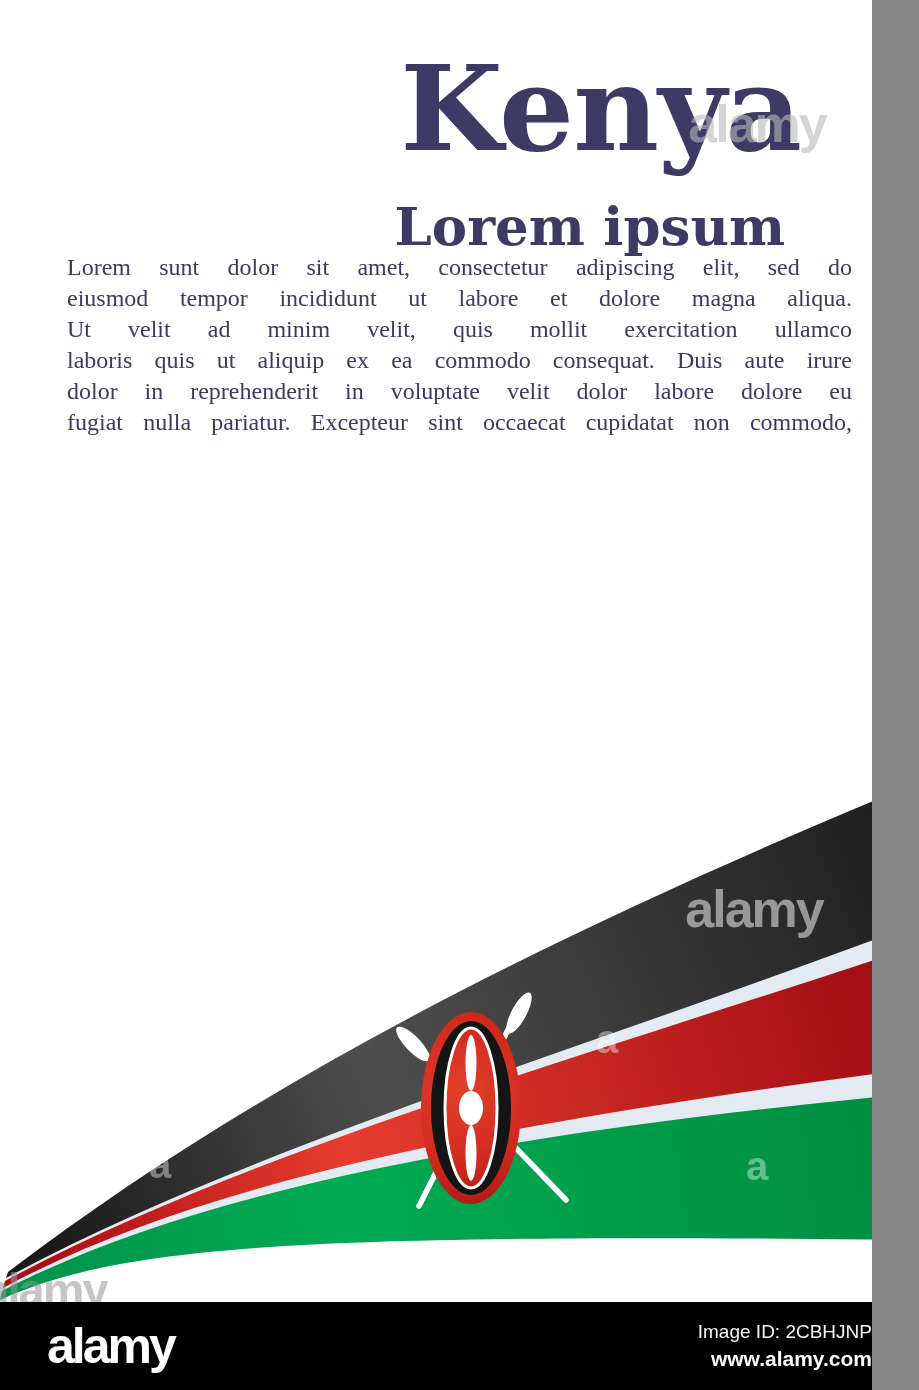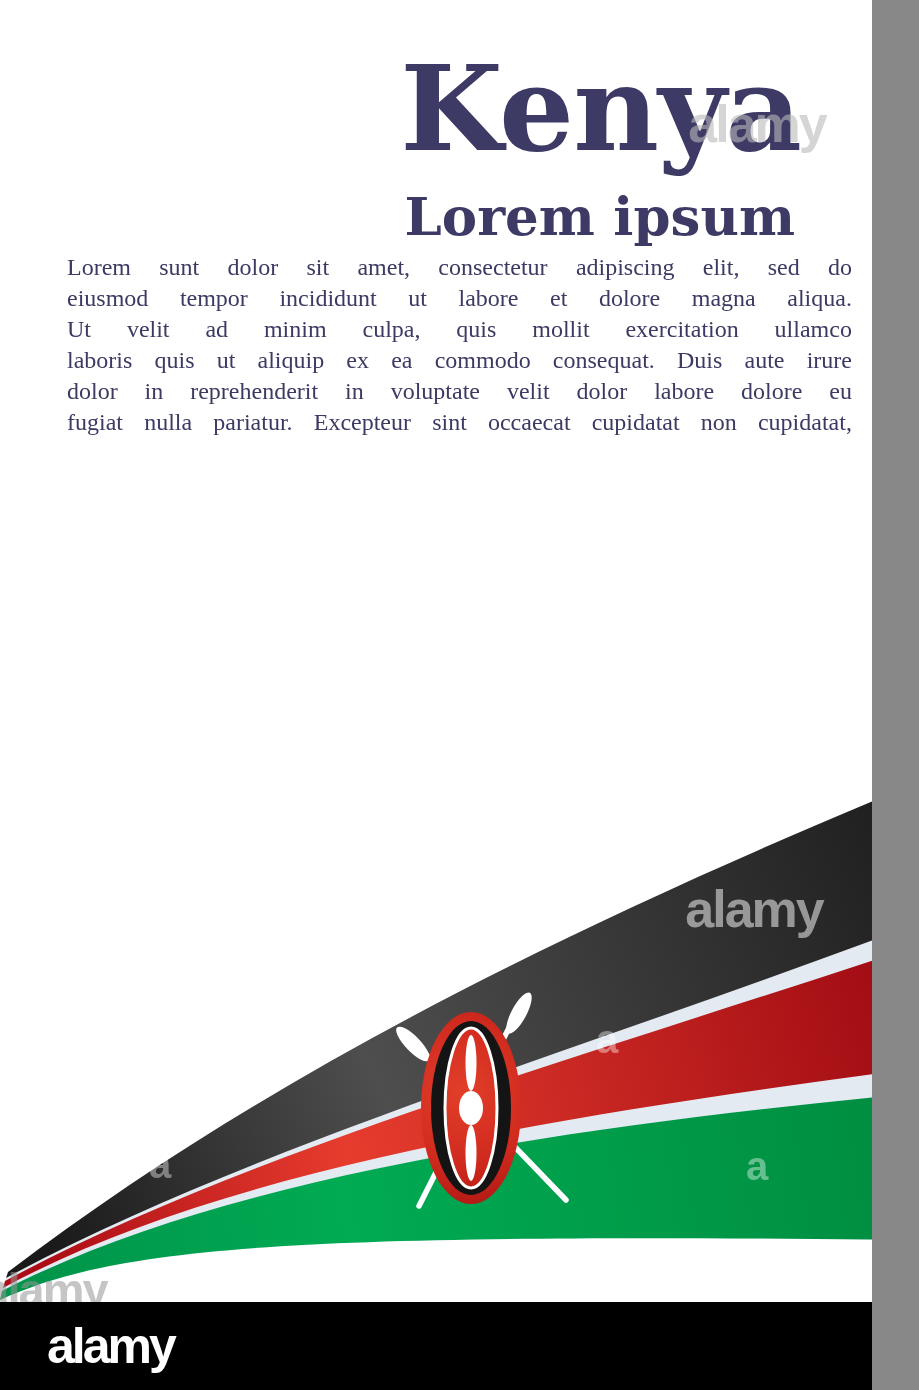--- a/index.html
+++ b/index.html
@@ -9,21 +9,21 @@
     font-family:"DejaVu Serif", serif;
     padding-left:31px;
   }
   
   .title {
     position:absolute; top:50px; right:71px; margin:0;
     font-size:118px; line-height:1; font-weight:bold;
     color:#3e3a66; letter-spacing:-1px; z-index:1;
   }
   .subtitle {
-    position:absolute; top:184px; right:71px; margin:6px;
+    position:absolute; top:184px; right:71px; margin:16px;
     font-size:53px; line-height:1; font-weight:bold;
     color:#3e3a66; z-index:1;
   }
   
   .para {
     position:absolute; left:67px; top:254px; width:785px;
     font-family:"Liberation Serif", serif;
     font-size:24px; color:#3c3a63; z-index:1;
   }
   .pline {
@@ -92,21 +92,21 @@
         <span>et</span>
         <span>dolore</span>
         <span>magna</span>
         <span>aliqua.</span>
       </div>
       <div class="pline">
         <span>Ut</span>
         <span>velit</span>
         <span>ad</span>
         <span>minim</span>
-        <span>culpa,</span>
+        <span>velit,</span>
         <span>quis</span>
         <span>mollit</span>
         <span>exercitation</span>
         <span>ullamco</span>
       </div>
       <div class="pline">
         <span>laboris</span>
         <span>quis</span>
         <span>ut</span>
         <span>aliquip</span>
@@ -132,21 +132,21 @@
       </div>
       <div class="pline">
         <span>fugiat</span>
         <span>nulla</span>
         <span>pariatur.</span>
         <span>Excepteur</span>
         <span>sint</span>
         <span>occaecat</span>
         <span>cupidatat</span>
         <span>non</span>
-        <span>cupidatat,</span>
+        <span>commodo,</span>
       </div>
     </div>
 
   <svg class="flag-svg" width="919" height="1390" viewBox="0 0 919 1390">
     <defs>
       <linearGradient id="gBlack" gradientUnits="userSpaceOnUse" x1="40" y1="1220" x2="919" y2="840">
         <stop offset="0" stop-color="#1a1a1a"></stop>
         <stop offset="0.38" stop-color="#4e4e4e"></stop>
         <stop offset="1" stop-color="#1e1e1e"></stop>
       </linearGradient>
@@ -199,15 +199,19 @@
   <div class="wm wm-title">alamy</div>
   <div class="wm wm-flag">alamy</div>
   <div class="wm wm-corner">alamy</div>
   <div class="wm wm-a wm-a-1">a</div>
   <div class="wm wm-a wm-a-2">a</div>
   <div class="wm wm-a wm-a-3">a</div>
   <div class="wm wm-a wm-a-4">a</div>
 
   <div class="footer-bar">
     <div class="footer-logo">alamy</div>
+    <div class="footer-right">
+      <div class="footer-id">Image ID: 2CBHJNP</div>
+      <div class="footer-url">www.alamy.com</div>
+    </div>
   </div>
 
 </div>
 
 </body></html>

